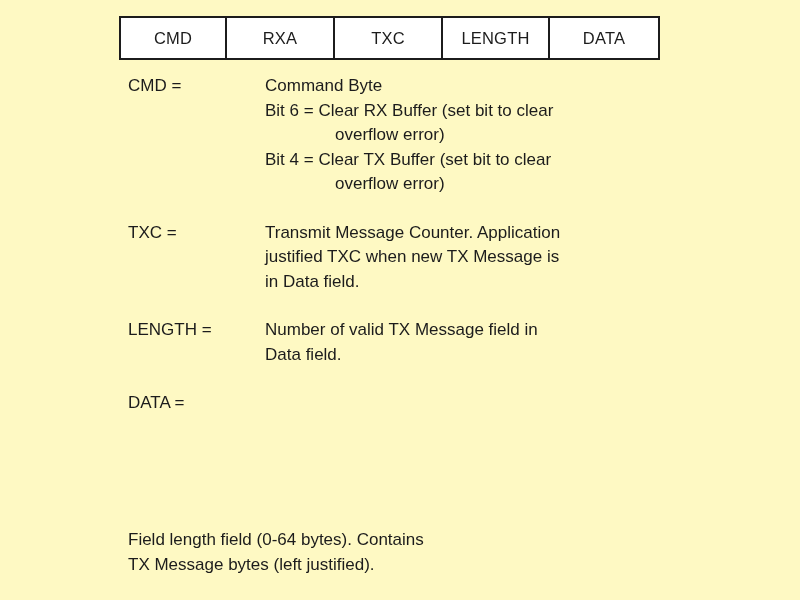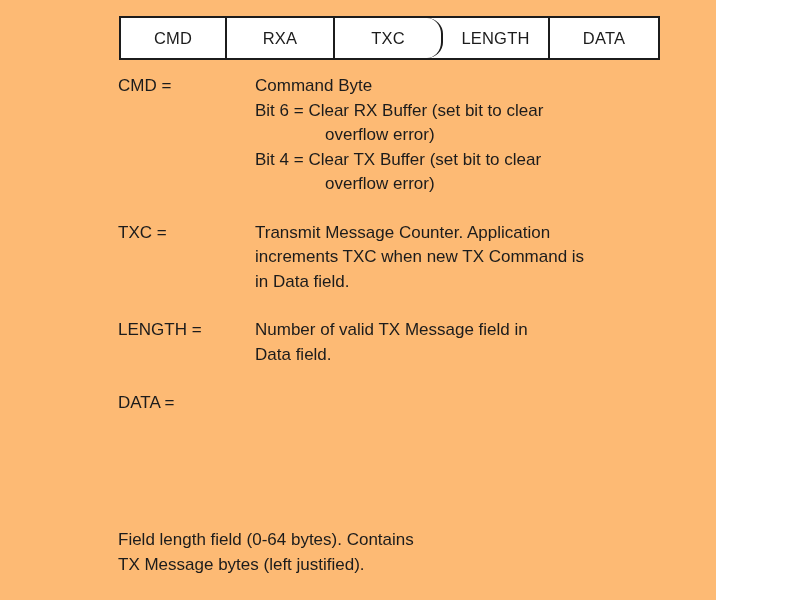--- a/index.html
+++ b/index.html
@@ -11,23 +11,23 @@
     width: 800px;
     height: 600px;
     overflow: hidden;
     font-family: "Liberation Sans", sans-serif;
     color: #1c1c1c;
     -webkit-font-smoothing: antialiased;
   }
 
   .page {
     position: relative;
-    width: 716px;
+    width: 800px;
     height: 600px;
-    background: #fdba74;
+    background: #fef9c3;
   }
 
   
   .frame-table {
     position: absolute;
     left: 119px;
     top: 16px;
     width: 541px;
     height: 44px;
     display: flex;
@@ -45,28 +45,28 @@
     color: #1c1c1c;
     border-right: 2px solid #1c1c1c;
     box-sizing: border-box;
     height: 100%;
   }
   .frame-cell:last-child {
     border-right: none;
   }
   .fc-0 { width: 106px; }
   .fc-1 { width: 108px; }
-  .fc-2 { width: 108px; border-radius: 16px; }
+  .fc-2 { width: 108px; }
   .fc-3 { width: 107px; }
   .fc-4 { width: 108px; }
 
   
   .defs {
     position: absolute;
-    left: 118px;
+    left: 128px;
     top: 74px;
     width: 600px;
   }
   .def-row {
     display: flex;
     align-items: flex-start;
     margin-bottom: 24px;
   }
   .def-row:last-child { margin-bottom: 0; flex-direction: column; }
 
@@ -110,21 +110,21 @@
         <span class="def-line">Bit 4 = Clear TX Buffer (set bit to clear</span>
         <span class="def-line indent">overflow error)</span>
       </div>
     </div>
 
 
     <div class="def-row">
       <div class="def-term">TXC =</div>
       <div class="def-desc">
         <span class="def-line">Transmit Message Counter. Application</span>
-        <span class="def-line">increments TXC when new TX Command is</span>
+        <span class="def-line">justified TXC when new TX Message is</span>
         <span class="def-line">in Data field.</span>
       </div>
     </div>
 
     <div class="def-row">
       <div class="def-term">LENGTH =</div>
       <div class="def-desc">
         <span class="def-line">Number of valid TX Message field in</span>
         <span class="def-line">Data field.</span>
       </div>

